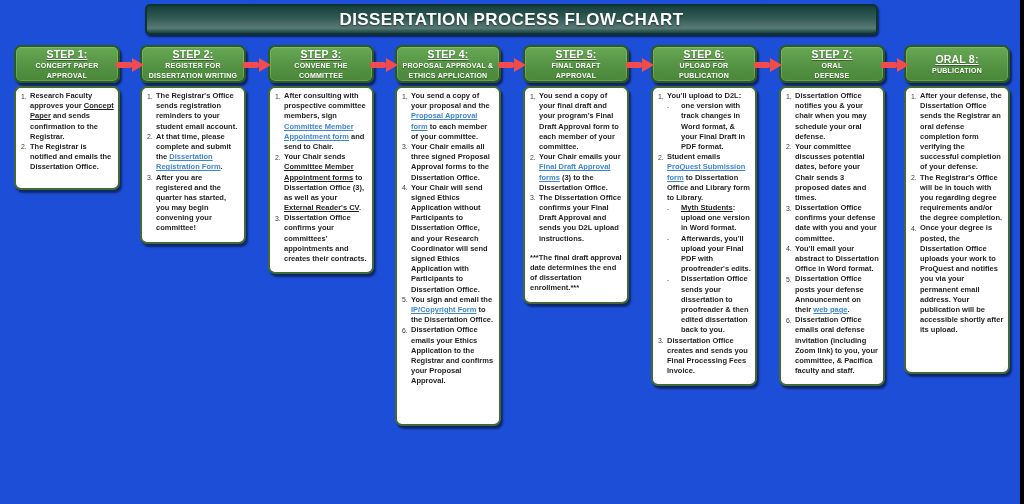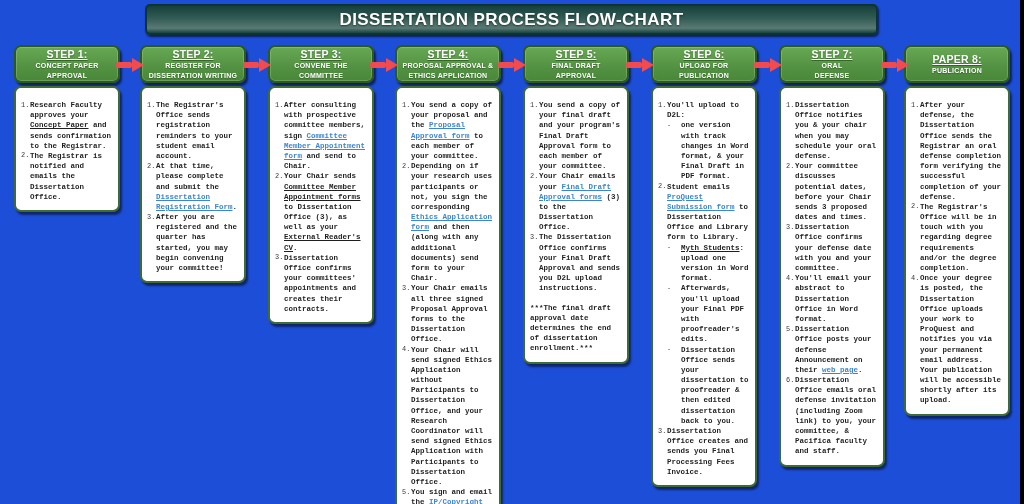--- a/index.html
+++ b/index.html
@@ -35,22 +35,22 @@
     color:#fff;font-size:10.5px;font-weight:bold;text-decoration:underline;
     letter-spacing:0.2px;line-height:1.15;text-shadow:0 1px 1px rgba(0,0,0,0.35);
   }
   .hdr .step-sub{
     color:#fff;font-size:7px;font-weight:bold;letter-spacing:0.25px;line-height:1.3;
     white-space:pre-line;margin-top:1px;text-shadow:0 1px 1px rgba(0,0,0,0.3);
   }
   .body{
     margin-top:3px;background:#fff;border:2px solid var(--body-border);border-radius:7px;
     box-shadow:2px 3px 2px rgba(0,0,0,0.5);
-    padding:12px 4px 8px 5px;color:var(--ink);
-    font-size:7.5px;font-weight:bold;line-height:1.36;font-family:Liberation Mono, monospace;
+    padding:3px 4px 8px 5px;color:var(--ink);
+    font-size:7.5px;font-weight:bold;line-height:1.36;
   }
   .c0 .body{min-height:104px}.c1 .body{min-height:144px}.c2 .body{min-height:160px}
   .c3 .body{min-height:340px}.c4 .body{min-height:195px}.c5 .body{min-height:264px}
   .c6 .body{min-height:252px}.c7 .body{min-height:288px}
   .item{display:flex;align-items:flex-start;}
   .item .marker{flex:0 0 9px;width:9px;font-weight:400;font-size:6.9px;color:#3a3a3a;padding-top:0.5px;}
   .item .txt{flex:1;}
   .item.sub{margin-left:9px;gap:8px;}
   .item.sub .marker{flex:0 0 6px;width:6px;color:#555;}
   .link{color:var(--link);text-decoration:underline;cursor:pointer;}
@@ -144,24 +144,20 @@
       <div class="step-sub">PROPOSAL APPROVAL &amp;
 ETHICS APPLICATION</div>
     </div>
     <div class="body">
         <div>
           <div class="item">
             <span class="marker">1.</span>
             <span class="txt">You send a copy of your proposal and the <span class="link">Proposal Approval form</span> to each member of your committee.</span>
           </div>
           <div class="item">
-            <span class="marker">2.</span>
-            <span class="txt">Depending on if your research uses participants or not, you sign the corresponding <span class="link">Ethics Application form</span> and then (along with any additional documents) send form to your Chair.</span>
-          </div>
-          <div class="item">
             <span class="marker">3.</span>
             <span class="txt">Your Chair emails all three signed Proposal Approval forms to the Dissertation Office.</span>
           </div>
           <div class="item">
             <span class="marker">4.</span>
             <span class="txt">Your Chair will send signed Ethics Application without Participants to Dissertation Office, and your Research Coordinator will send signed Ethics Application with Participants to Dissertation Office.</span>
           </div>
           <div class="item">
             <span class="marker">5.</span>
             <span class="txt">You sign and email the <span class="link">IP/Copyright Form</span> to the Dissertation Office.</span>
@@ -270,21 +266,21 @@
           <div class="item">
             <span class="marker">6.</span>
             <span class="txt">Dissertation Office emails oral defense invitation (including Zoom link) to you, your committee, &amp; Pacifica faculty and staff.</span>
           </div>
         </div>
       </div>
   </div>
 
   <div class="card c7">
     <div class="hdr">
-      <div class="step-no">PAPER 8:</div>
+      <div class="step-no">ORAL 8:</div>
       <div class="step-sub">PUBLICATION</div>
     </div>
     <div class="body">
         <div>
           <div class="item">
             <span class="marker">1.</span>
             <span class="txt">After your defense, the Dissertation Office sends the Registrar an oral defense completion form verifying the successful completion of your defense.</span>
           </div>
           <div class="item">
             <span class="marker">2.</span>

